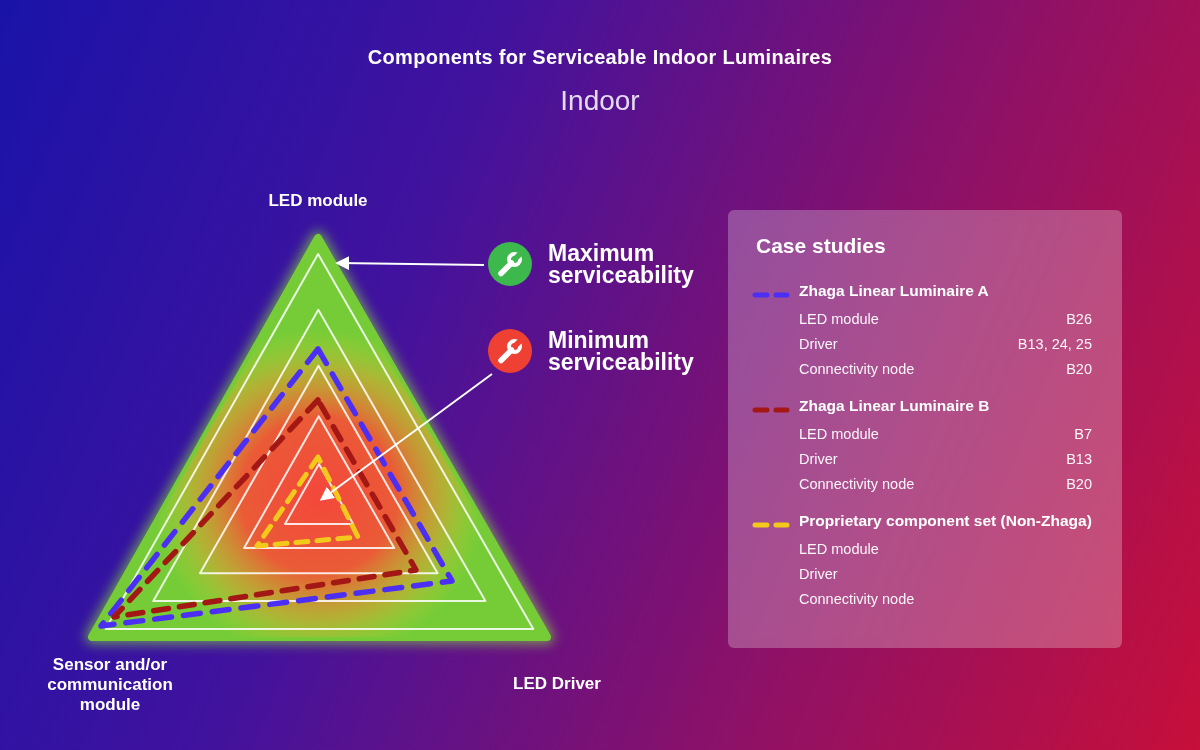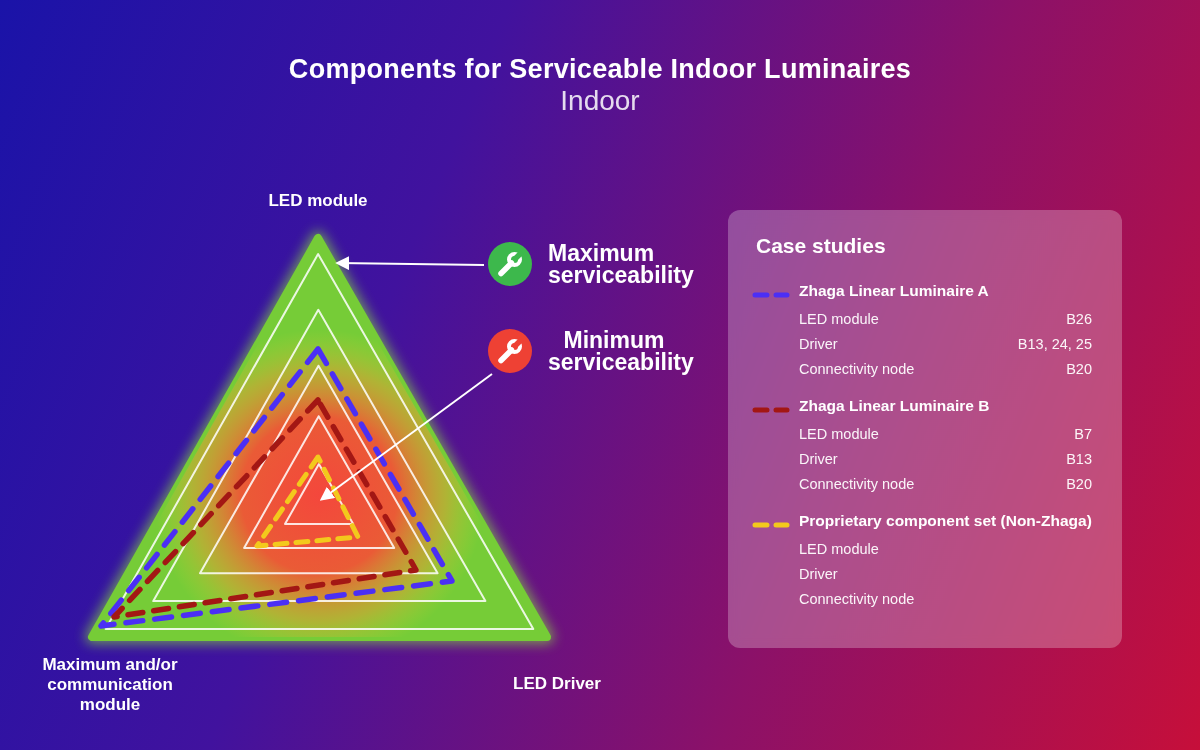--- a/index.html
+++ b/index.html
@@ -6,40 +6,40 @@
   body{
     width:1200px;height:750px;overflow:hidden;
     font-family:"Liberation Sans","DejaVu Sans",sans-serif;
     color:#fff;
   }
   .stage{
     position:relative;width:1200px;height:750px;
     background:linear-gradient(112deg,#1a13a8 0%,#41129e 34%,#8c1168 68%,#c60f3a 100%);
   }
   .page-title{
-    position:absolute;top:42px;left:0;right:0;margin:12px;
-    text-align:center;font-size:27px;font-weight:bold;letter-spacing:.3px;
+    position:absolute;top:42px;left:0;right:0;margin:4px;
+    text-align:center;font-size:20px;font-weight:bold;letter-spacing:.3px;
   }
   .page-subtitle{
     position:absolute;top:85px;left:0;right:0;
     text-align:center;font-size:28px;font-weight:400;color:rgba(255,255,255,.85);
   }
   .chart-svg{position:absolute;left:0;top:0;pointer-events:none;}
   .axis-label{position:absolute;font-size:17px;font-weight:bold;text-align:center;line-height:20px;}
   .axis-top{left:238px;top:191px;width:160px;}
   .axis-bl{left:32px;top:655px;width:156px;}
   .axis-br{left:477px;top:674px;width:160px;}
   .legend-item{position:absolute;display:flex;align-items:center;gap:15px;}
   .legend-max{left:487px;top:241px;}
-  .legend-min{left:487px;top:328px;text-align:center;}
+  .legend-min{left:487px;top:328px;}
   .legend-label{width:132px;font-size:23px;font-weight:bold;line-height:22px;}
   .panel{
     position:absolute;left:728px;top:210px;width:394px;height:438px;
     box-sizing:border-box;padding:24px 30px 20px 24px;
-    background:rgba(255,255,255,.26);border-radius:12px;
+    background:rgba(255,255,255,.26);border-radius:6px;
     backdrop-filter:blur(6px);
   }
   .panel-title{margin:0 0 24px 4px;font-size:21px;font-weight:bold;}
   .entry{margin-bottom:20px;}
   .entry-head{display:flex;align-items:flex-end;gap:9px;margin-bottom:11px;}
   .entry-name{font-size:15.5px;font-weight:bold;}
   .rows{margin-left:47px;}
   .row{display:flex;justify-content:space-between;font-size:14.5px;color:rgba(255,255,255,.95);margin-bottom:9px;}
   .row-value{text-align:center;}
 </style>
@@ -83,21 +83,21 @@
 
     <polygon points="318,349 101,626 452,581" fill="none" stroke-width="5.5" stroke-dasharray="17 12" stroke-linejoin="round" stroke-linecap="round" stroke="#4b2ff5"></polygon>
     <polygon points="318,400 114,617 416,570" fill="none" stroke-width="5.5" stroke-dasharray="15 11" stroke-linejoin="round" stroke-linecap="round" stroke="#a31714"></polygon>
     <polygon points="318,457 257,546 358,537" fill="none" stroke-width="5" stroke-dasharray="12 9" stroke-linejoin="round" stroke-linecap="round" stroke="#f3c91c"></polygon>
 
     <line x1="484" y1="265" x2="338" y2="263" stroke="#ffffff" stroke-width="2" marker-end="url(#arrowHead)"></line>
     <line x1="492" y1="374" x2="322" y2="499" stroke="#ffffff" stroke-width="2" marker-end="url(#arrowHead)"></line>
   </svg>
 
   <div class="axis-label axis-top">LED module</div>
-  <div class="axis-label axis-bl">Maximum and/or communication module</div>
+  <div class="axis-label axis-bl">Sensor and/or communication module</div>
   <div class="axis-label axis-br">LED Driver</div>
 
   <div class="legend-item legend-max">
     <svg width="46" height="46">
       <circle cx="23" cy="23" r="22" fill="#3db84c"></circle>
       <line x1="14" y1="32.5" x2="24.5" y2="22" stroke="#ffffff" stroke-width="5.5" stroke-linecap="round"></line>
       <circle cx="27.5" cy="18.5" r="5.5" fill="none" stroke="#ffffff" stroke-width="4"></circle>
       <line x1="27.5" y1="18.5" x2="35" y2="11" stroke-width="5.5" stroke="#3db84c"></line>
     </svg>
     <div class="legend-label">Maximum serviceability</div>

